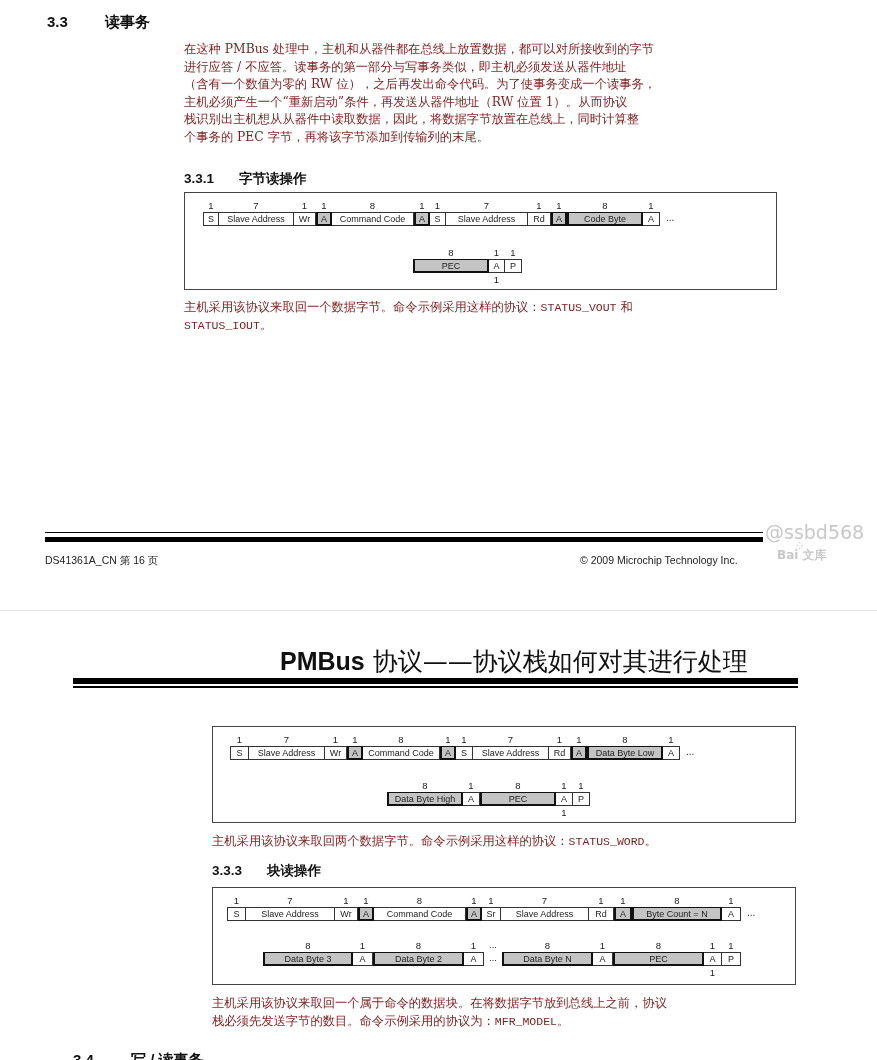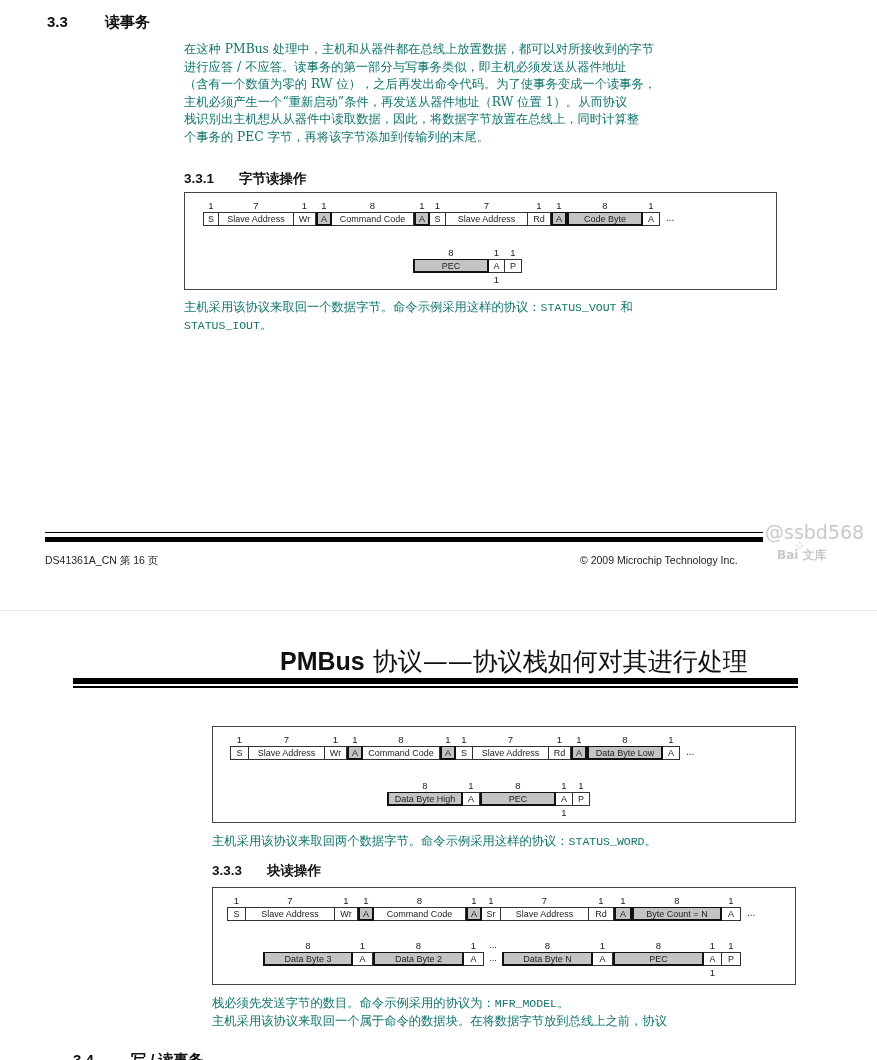--- a/index.html
+++ b/index.html
@@ -6,21 +6,21 @@
   body {
     width: 877px; height: 1060px; position: relative; overflow: hidden;
     background: #ffffff; color: #111;
     font-family: "DejaVu Sans", "Liberation Sans", sans-serif;
   }
   .abs { position: absolute; }
   .h2 { font-family: "Liberation Sans", "DejaVu Sans", sans-serif; font-weight: bold; font-size: 15px; color: #111; }
   .h2 .num { display: inline-block; width: 58px; }
   .h3 { font-family: "Liberation Sans", "DejaVu Sans", sans-serif; font-weight: bold; font-size: 13.5px; color: #111; }
   .h3 .num { display: inline-block; width: 55px; }
-  .para { font-size: 12.3px; line-height: 17.6px; color: #0f766e; font-family: "DejaVu Serif", "Liberation Serif", serif; }
+  .para { font-size: 12.3px; line-height: 17.6px; color: #7f1d1d; font-family: "DejaVu Serif", "Liberation Serif", serif; }
   .para .mono { font-family: "Liberation Mono", "DejaVu Sans Mono", monospace; font-size: 11.5px; }
   .diagram { position: absolute; border: 1px solid #444; background: #fff; }
   .row { position: absolute; height: 14px; display: flex; }
   .cell { position: relative; height: 14px; border: 1px solid #333; border-left: none; box-sizing: border-box;
           font-family: "Liberation Sans", "DejaVu Sans", sans-serif; font-size: 9px; line-height: 12px;
           text-align: center; color: #222; background: #fff; white-space: nowrap; }
   .cell:first-child { border-left: 1px solid #333; }
   .cell.shaded { background: #c4c4c4; border: 2px solid #111; border-top-width: 1px; }
   .cell.noborder { border: none; background: transparent; }
   .bits { position: absolute; top: -13px; left: 0; right: 0; text-align: center;
@@ -162,19 +162,19 @@
     <div class="cell noborder" style="width:18px;"><span class="bits">...</span><span>...</span></div>
     <div class="cell shaded" style="width:91px; border-left:2px solid #111;"><span class="bits">8</span><span>Data Byte N</span></div>
     <div class="cell" style="width:20px;"><span class="bits">1</span><span>A</span></div>
     <div class="cell shaded" style="width:91px;"><span class="bits">8</span><span>PEC</span></div>
     <div class="cell" style="width:18px;"><span class="bits">1</span><span>A</span><span class="below">1</span></div>
     <div class="cell" style="width:19px;"><span class="bits">1</span><span>P</span></div>
   </div>
 </div>
 
 <div class="abs para" style="left:212px; top:995px; width:600px;">
+  <div>主机采用该协议来取回一个属于命令的数据块。在将数据字节放到总线上之前，协议</div>
   <div><span>栈必须先发送字节的数目。命令示例采用的协议为：</span><span class="mono">MFR_MODEL</span><span>。</span></div>
-  <div>主机采用该协议来取回一个属于命令的数据块。在将数据字节放到总线上之前，协议</div>
 </div>
 
 <div class="abs h2" style="left:73px; top:1051px;">
   <span class="num">3.4</span><span>写 / 读事务</span>
 </div>
 
 </body></html>

